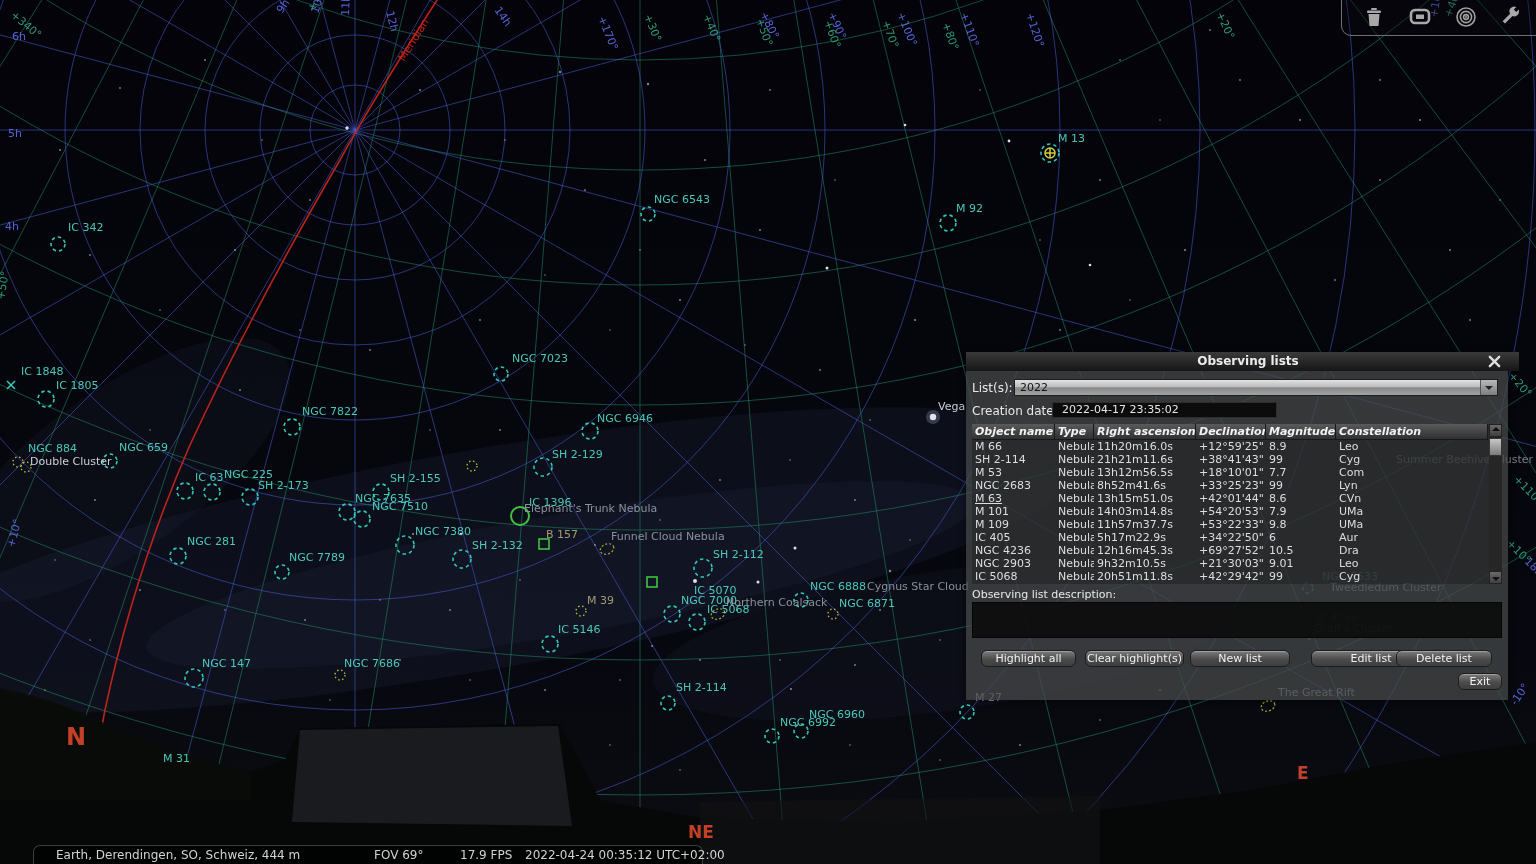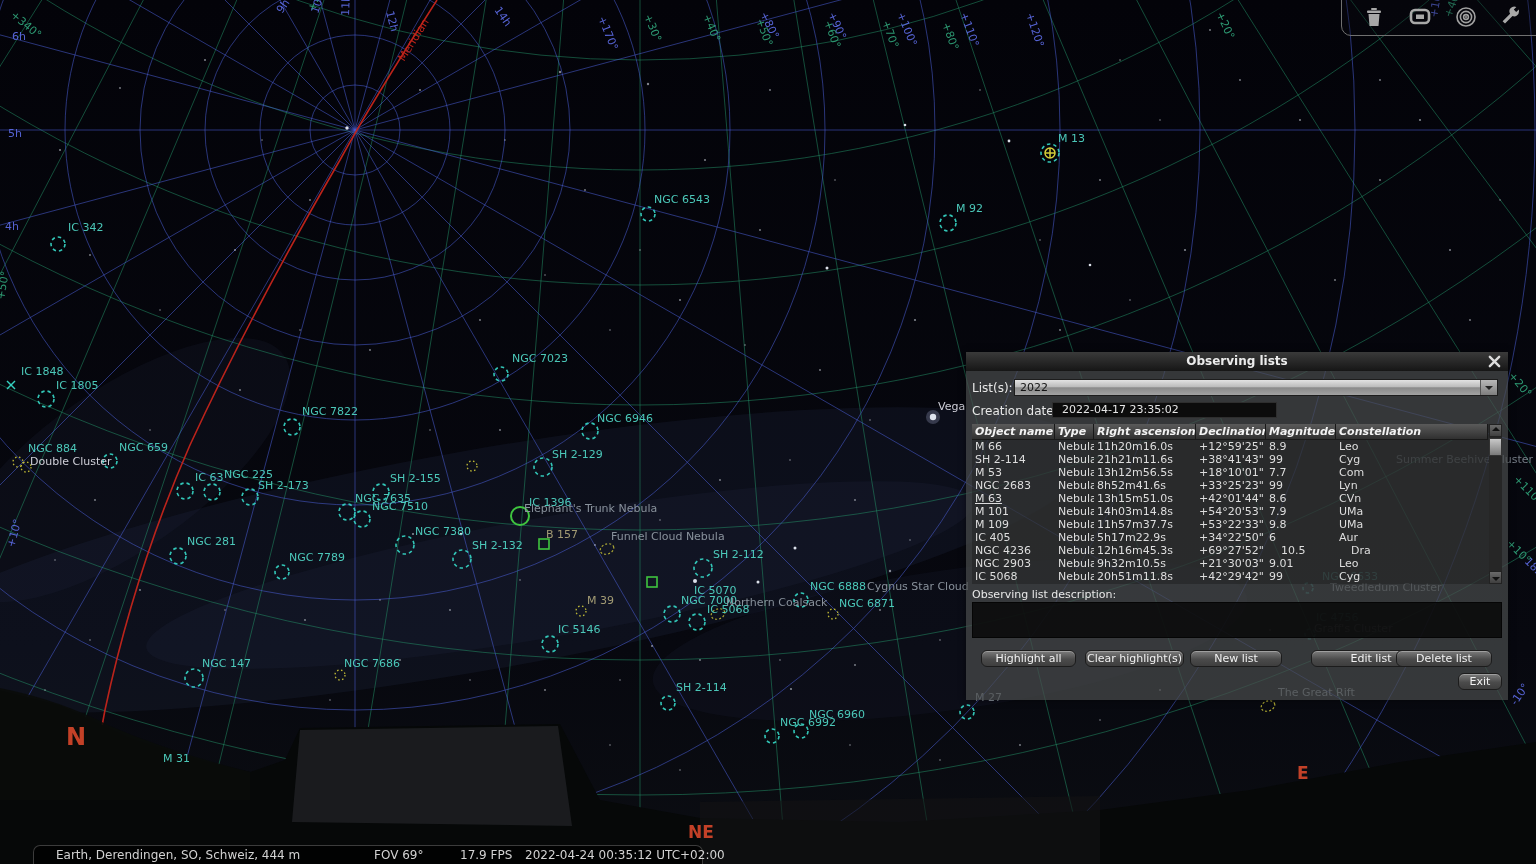--- a/index.html
+++ b/index.html
@@ -14,21 +14,21 @@
   #statusbar{position:absolute;left:33px;top:845px;width:668px;height:19px;
     background:rgba(0,0,0,0.74);border:1px solid #3c3c3c;border-bottom:none;
     border-radius:7px 7px 0 0;color:#d2d2d2;font-size:12px;}
   #statusbar span{position:absolute;top:2px;white-space:nowrap;}
   
   #dialog{position:absolute;left:966px;top:352px;width:542px;height:348px;
     background:rgba(72,75,75,0.72);color:#e8e8e8;font-size:12px;
     box-shadow:0 0 6px rgba(0,0,0,0.5);}
   #dlg-title{position:absolute;left:0;top:0;width:100%;height:19px;
     background:linear-gradient(180deg,#3a3a3a,#161616);
-    text-align:center;font-weight:bold;font-size:12px;line-height:19px;color:#ececec;}
+    text-align:center;font-weight:bold;font-size:12px;line-height:19px;color:#ececec;padding-left:11px;}
   #dlg-close{position:absolute;right:7px;top:3px;width:13px;height:13px;cursor:pointer;}
   .lbl{position:absolute;white-space:nowrap;}
   #dd-lists{position:absolute;left:48px;top:27px;width:484px;height:17px;
     background:linear-gradient(180deg,#e2e2e2 0%,#bcbcbc 45%,#8a8a8a 52%,#a2a2a2 100%);
     border:1px solid #1d1d1d;color:#141414;font-size:11px;line-height:16px;
     padding-left:5px;box-sizing:border-box;cursor:pointer;}
   #dd-arrow{position:absolute;right:0;top:0;width:16px;height:15px;
     background:linear-gradient(180deg,#b8b8b8,#7e7e7e);border-left:1px solid #555;}
   #dd-arrow:after{content:"";position:absolute;left:4px;top:6px;border:4px solid transparent;
     border-top-color:#222;}
@@ -521,21 +521,21 @@
             <div class="tcell" style="width: 102px;">5h17m22.9s</div>
             <div class="tcell" style="width: 70px;">+34°22'50"</div>
             <div class="tcell" style="width: 70px;">6</div>
             <div class="tcell" style="width: 152px;">Aur</div>
           </div>
           <div class="trow">
             <div class="tcell" style="width: 83px;">NGC 4236</div>
             <div class="tcell" style="width: 39px;">Nebula</div>
             <div class="tcell" style="width: 102px;">12h16m45.3s</div>
             <div class="tcell" style="width: 70px;">+69°27'52"</div>
-            <div class="tcell" style="width: 70px; margin-left: 12px;">10.5</div>
+            <div class="tcell" style="width: 70px;">10.5</div>
             <div class="tcell" style="width: 152px;">Dra</div>
           </div>
           <div class="trow">
             <div class="tcell" style="width: 83px;">NGC 2903</div>
             <div class="tcell" style="width: 39px;">Nebula</div>
             <div class="tcell" style="width: 102px;">9h32m10.5s</div>
             <div class="tcell" style="width: 70px;">+21°30'03"</div>
             <div class="tcell" style="width: 70px;">9.01</div>
             <div class="tcell" style="width: 152px;">Leo</div>
           </div>
@@ -553,21 +553,21 @@
         <div id="sb-thumb"></div>
         <div class="sb-btn" id="sb-down" style="top:147px"></div>
       </div>
     </div>
 
     <div class="lbl" style="left:6px;top:236px;font-size:11px">Observing list description:</div>
     <div id="desc-box"></div>
 
     <div class="dbtn" style="left:15px;width:95px">Highlight all</div>
     <div class="dbtn" style="left:119px;width:99px">Clear highlight(s)</div>
-    <div class="dbtn" style="left:224px;width:92px">New list</div>
+    <div class="dbtn" style="left:224px;width:100px">New list</div>
     <div class="dbtn" style="left:345px;width:120px">Edit list</div>
     <div class="dbtn" style="left:430px;width:96px">Delete list</div>
     <div class="dbtn" id="btn-exit">Exit</div>
   </div>
 
   <div id="statusbar">
     <span style="left:22px">Earth, Derendingen, SO, Schweiz, 444 m</span>
     <span style="left:340px">FOV 69°</span>
     <span style="left:426px">17.9 FPS</span>
     <span style="left:491px">2022-04-24 00:35:12 UTC+02:00</span>

